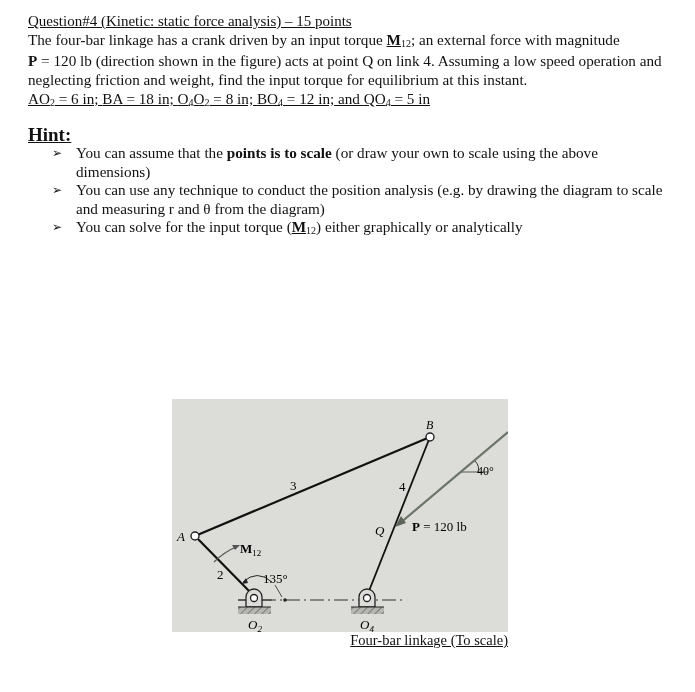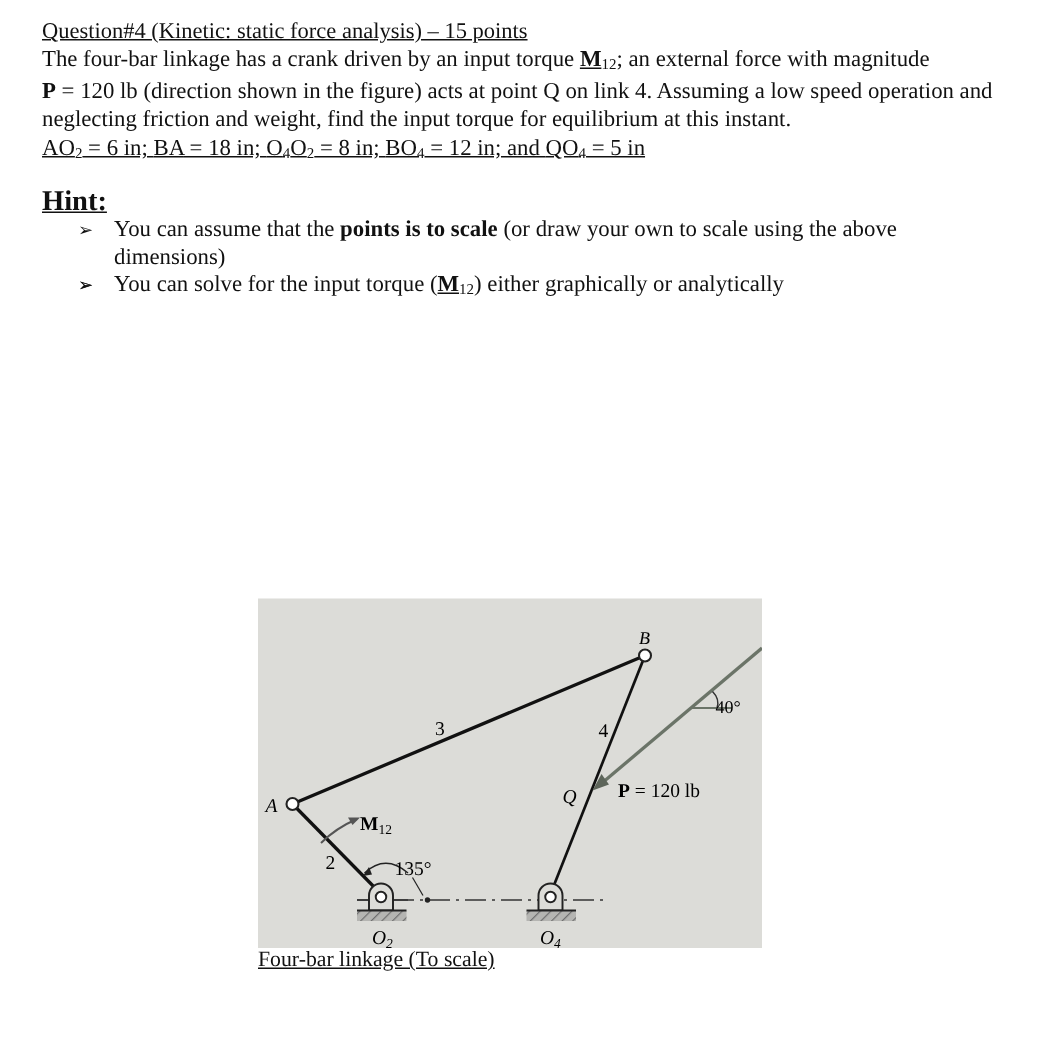--- a/index.html
+++ b/index.html
@@ -11,21 +11,21 @@
   .section-head { font-weight:bold; text-decoration:underline; font-size:15px; line-height:18px; margin-top:16px; }
   .dims { font-size:15.2px; line-height:19px;text-decoration:underline; }
   .hint-head { font-weight:bold; text-decoration:underline; font-size:19px; line-height:18px; margin-top:16px; }
   ul.hints { list-style:none; margin:0; padding:0; }
   ul.hints li { position:relative; padding-left:48px; font-size:15.2px; line-height:18.5px; }
   ul.hints li .bullet { position:absolute; left:24px; top:0; font-size:12px; }
   b.bm { font-weight:bold; text-decoration:underline; }
   sub.s { font-size:10px; vertical-align:baseline; position:relative; top:2px; }
   .figure { position:absolute; left:172px; top:399px; width:336px; height:233px;
             background:#dcdcd8; }
-  .caption { position:absolute; left:172px; top:632px; width:336px; text-align:left;
+  .caption { position:absolute; left:172px; top:632px; width:336px; text-align:right;
              font-size:14.5px; text-decoration:underline; }
   svg text { font-family:"Liberation Serif", "DejaVu Serif", serif; }
 </style>
 </head>
 <body>
 
 <div class="page">
   <div class="title">Question#4 (Kinetic: static force analysis) – 15 points</div>
   <p class="para">
     <span>The four-bar linkage has a crank driven by an input torque </span><b class="bm"><span>M</span></b><sub class="s">12</sub><span>; an external force with magnitude </span><br><b>P</b><span> = 120 lb (direction shown in the figure) acts at point Q on link 4. Assuming a low speed operation and neglecting friction and weight, find the input torque for equilibrium at this instant.</span>
@@ -36,20 +36,21 @@
   </div>
 
   <div class="hint-head">Hint:</div>
   <ul class="hints">
     <li>
       <span class="bullet">➢</span>
       <span>You can assume that the </span><b>points is to scale</b><span> (or draw your own to scale using the above dimensions)</span>
     </li>
     <li>
       <span class="bullet">➢</span>
+      <span>You can use any technique to conduct the position analysis (e.g. by drawing the diagram to scale and measuring r and θ from the diagram)</span>
     </li>
     <li>
       <span class="bullet">➢</span>
       <span>You can solve for the input torque (</span><b class="bm">M</b><sub class="s">12</sub><span>) either graphically or analytically</span>
     </li>
   </ul>
 </div>
 
 <div class="figure">
   <svg width="336" height="233" viewBox="0 0 336 233">

